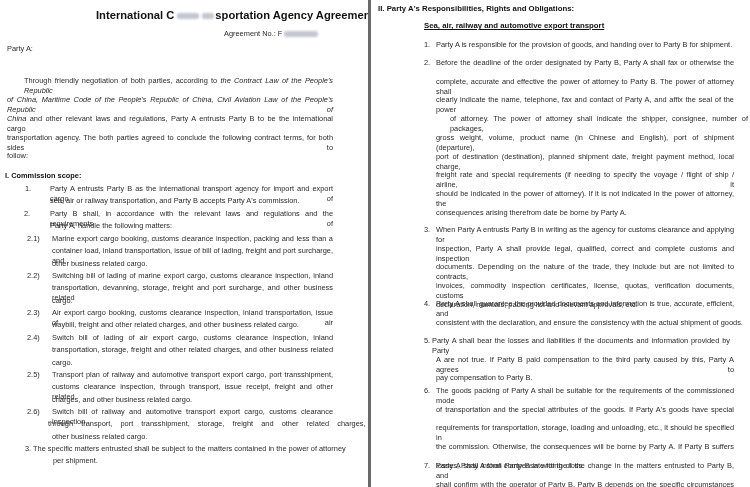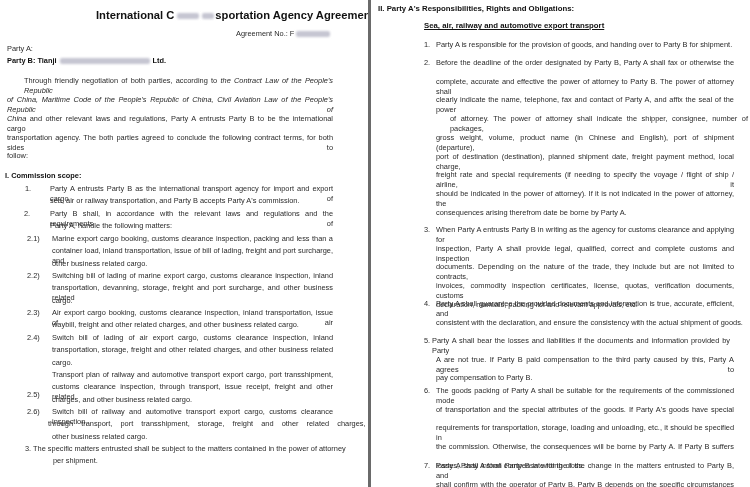--- a/index.html
+++ b/index.html
@@ -16,27 +16,24 @@
   .just { text-align:justify; text-align-last:justify; white-space:normal; }
   .sub { text-decoration:underline; font-weight:bold; font-size:7.8px; color:#111; }
 </style>
 </head>
 <body>
 
 <div class="page" id="left">
   <div class="t title" style="left:48px;top:10px;padding-left:48px;">
     <span>International C</span><span class="blur" style="width:22px;margin:0 3px;"></span><span class="blur" style="width:12px;margin-right:1px;"></span><span>sportation Agency Agreement</span>
   </div>
-  <div class="t" style="left:236px;top:29px;">
+  <div class="t" style="left:224px;top:29px;">
     <span>Agreement No.: F</span><span class="blur" style="width:34px;margin-left:2px;"></span>
   </div>
   <div class="t" style="left:7px;top:44px;">Party A:</div>
-  <div class="t b" style="left:7px;top:56px;font-weight:normal;">
-    <span style="font-weight:bold;">Party B: Tianji</span><span class="blur" style="width:90px;margin:0 3px;"></span><span style="font-weight:bold;">Ltd.</span>
-  </div>
   <div id="intro">
       <div class="t just" style="left: 24px; top: 76px; width: 309px;">Through friendly negotiation of both parties, according to <em>the Contract Law of the People's Republic</em></div>
       <div class="t just" style="left: 7px; top: 95px; width: 326px;"><em>of China, Maritime Code of the People's Republic of China, Civil Aviation Law of the People's Republic of</em></div>
       <div class="t just" style="left: 7px; top: 114px; width: 326px;"><em>China</em> and other relevant laws and regulations, Party A entrusts Party B to be the international cargo</div>
       <div class="t just" style="left: 7px; top: 133px; width: 326px;">transportation agency. The both parties agreed to conclude the following contract terms, for both sides to</div>
       <div class="t" style="left: 7px; top: 151px;">follow:</div>
     </div>
   <div class="t b" style="left:5px;top:171px;">I. Commission scope:</div>
   <div id="left-items">
       <div class="t" style="left: 25px; top: 184px;">1.</div>
@@ -53,21 +50,21 @@
       <div class="t just" style="left: 52px; top: 271px; width: 281px;">Switching bill of lading of marine export cargo, customs clearance inspection, inland</div>
       <div class="t just" style="left: 52px; top: 283.3px; width: 281px;">transportation, devanning, storage, freight and port surcharge, and other business related</div>
       <div class="t" style="left: 52px; top: 295.6px;">cargo.</div>
       <div class="t" style="left: 27px; top: 308px;">2.3)</div>
       <div class="t just" style="left: 52px; top: 308px; width: 281px;">Air export cargo booking, customs clearance inspection, inland transportation, issue of air</div>
       <div class="t" style="left: 52px; top: 320.3px;">waybill, freight and other related charges, and other business related cargo.</div>
       <div class="t" style="left: 27px; top: 333px;">2.4)</div>
       <div class="t just" style="left: 52px; top: 333px; width: 281px;">Switch bill of lading of air export cargo, customs clearance inspection, inland</div>
       <div class="t just" style="left: 52px; top: 345.3px; width: 281px;">transportation, storage, freight and other related charges, and other business related</div>
       <div class="t" style="left: 52px; top: 357.6px;">cargo.</div>
-      <div class="t" style="left: 27px; top: 370px; margin-top: 20px;">2.5)</div>
+      <div class="t" style="left: 27px; top: 370px;">2.5)</div>
       <div class="t just" style="left: 52px; top: 370px; width: 281px;">Transport plan of railway and automotive transport export cargo, port transshipment,</div>
       <div class="t just" style="left: 52px; top: 382.3px; width: 281px;">customs clearance inspection, through transport, issue receipt, freight and other related</div>
       <div class="t" style="left: 52px; top: 394.6px;">charges, and other business related cargo.</div>
       <div class="t" style="left: 27px; top: 407px;">2.6)</div>
       <div class="t just" style="left: 52px; top: 407px; width: 281px;">Switch bill of railway and automotive transport export cargo, customs clearance inspection,</div>
       <div class="t just" style="left: 48px; top: 419.3px; width: 338px;">through transport, port transshipment, storage, freight and other related charges, and</div>
       <div class="t" style="left: 52px; top: 431.6px;">other business related cargo.</div>
       <div class="t" style="left: 25px; top: 444px;">3. The specific matters entrusted shall be subject to the matters contained in the power of attorney</div>
       <div class="t" style="left: 53px; top: 456px;">per shipment.</div>
     </div>

